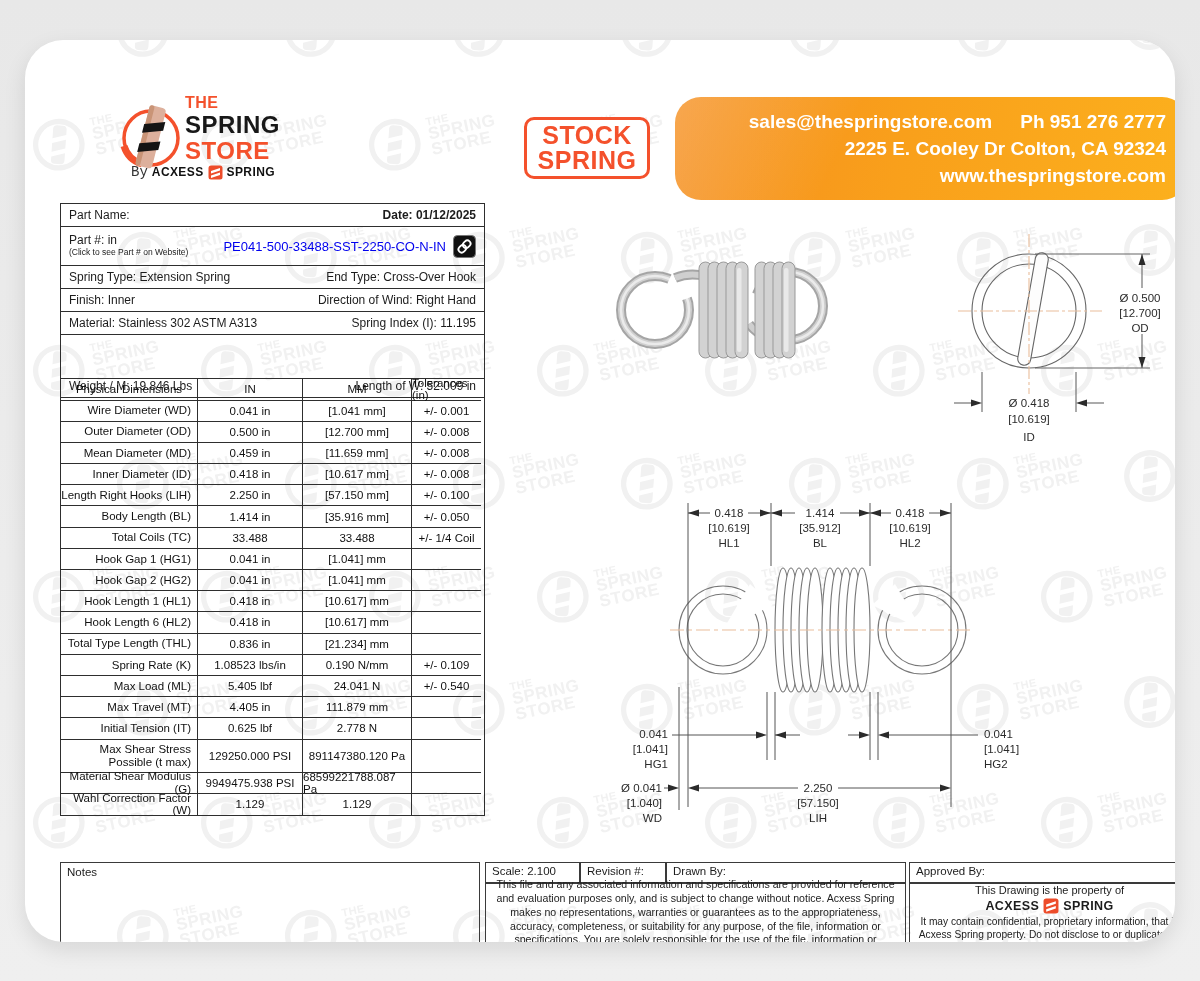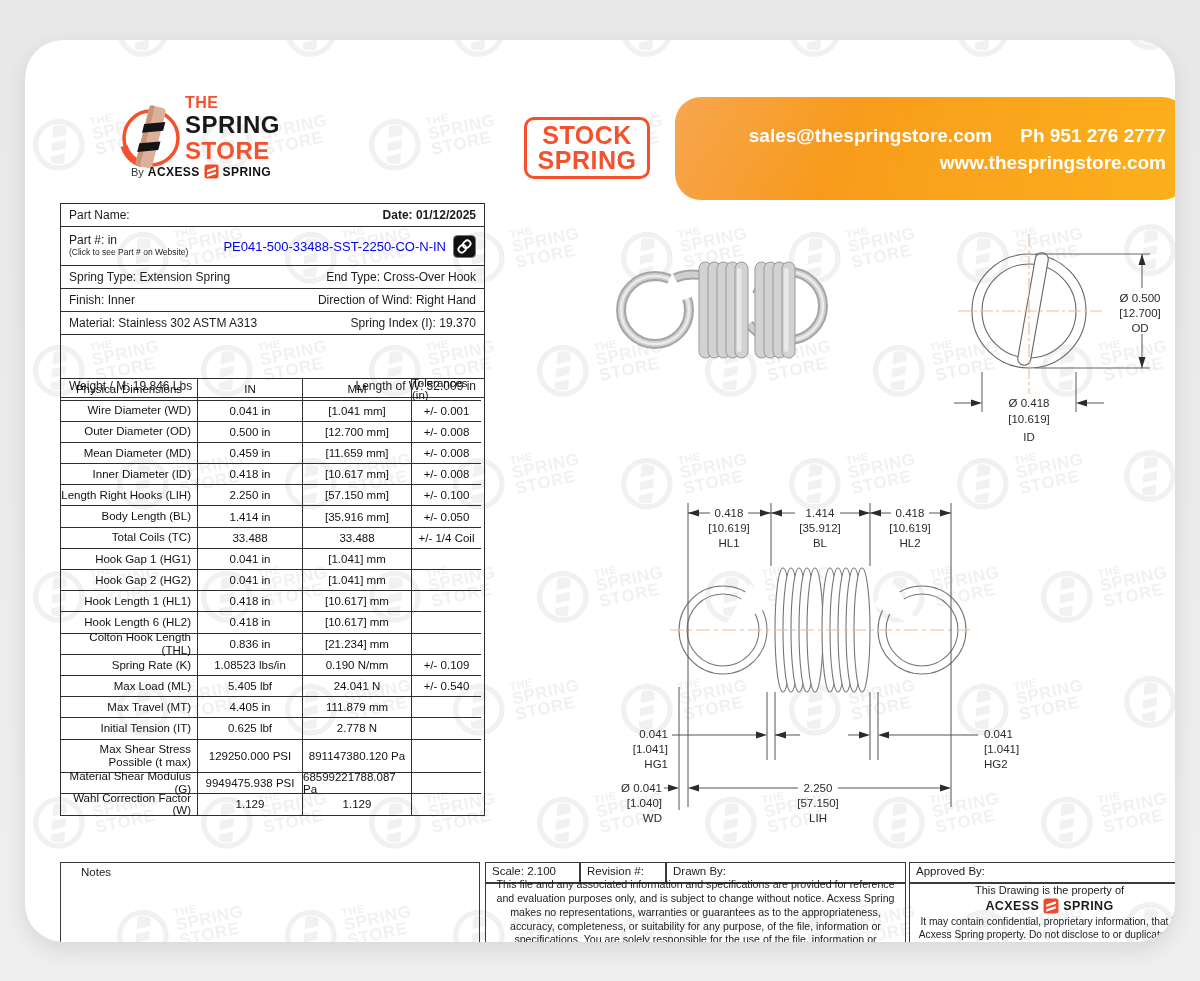--- a/index.html
+++ b/index.html
@@ -16,21 +16,21 @@
   .wm-l1{font-size:11px;}
   .wm-l2,.wm-l3{font-size:17px;}
   .content{position:absolute;inset:0;z-index:1;}
   
   .logo-icon{position:absolute;left:92px;top:58px;}
   .logo-text{position:absolute;left:160px;top:55px;line-height:1;}
   .logo-the{color:#f4512c;font-weight:800;font-size:16px;letter-spacing:.5px;}
   .logo-spring{color:#181818;font-weight:800;font-size:24px;letter-spacing:.5px;margin-top:2px;}
   .logo-store{color:#f4512c;font-weight:800;font-size:24px;letter-spacing:.5px;margin-top:2px;}
   .byline{position:absolute;left:106px;top:124px;display:flex;align-items:center;gap:4px;font-size:12px;}
-  .by-by{font-size:11px;color:#333;}
+  .by-by{font-size:14px;color:#333;font-family:Liberation Mono, monospace;}
   .by-b{font-weight:800;color:#111;letter-spacing:.4px;}
   .tagline{position:absolute;left:300px;top:76px;width:180px;text-align:center;color:#f4512c;font-weight:800;line-height:1.05;}
   .tag1{font-size:23px;}
   .tag2{font-size:26px;letter-spacing:.3px;}
   .badge{position:absolute;left:499px;top:77px;width:120px;height:56px;border:3px solid #f4512c;border-radius:10px;
          display:flex;flex-direction:column;align-items:center;justify-content:center;color:#f4512c;font-weight:800;
          font-size:25px;line-height:1.02;letter-spacing:.5px;background:#fff;}
   .pill{position:absolute;left:650px;top:57px;width:513px;height:103px;border-radius:26px;
         background:linear-gradient(115deg,rgba(255,255,255,.22) 0%,rgba(255,255,255,0) 34%),
                    linear-gradient(100deg,#f58e1e,#f9a01b 45%,#fcb01d);
@@ -58,21 +58,21 @@
   .dcell.c3,.hcell.c3{border-right:none;}
   .dcell.lastrow{border-bottom:none;}
   .dcell.tall{height:33px;}
   .hcell{border-right:1.3px solid #2e2e2e;border-bottom:1.3px solid #2e2e2e;font-size:11.5px;height:21.5px;
          display:flex;align-items:center;justify-content:center;box-sizing:border-box;color:#111;}
   
   .svg-abs{position:absolute;}
   svg text{font-family:"Liberation Sans","DejaVu Sans",sans-serif;font-size:11.5px;fill:#2b2b2b;}
   
   .fbox{position:absolute;border:1.4px solid #3a3a3a;box-sizing:border-box;background:transparent;font-size:11.5px;}
-  .notes{left:35px;top:822px;width:420px;height:94px;padding:3px 20px;}
+  .notes{left:35px;top:822px;width:420px;height:94px;padding:3px 6px;}
   .cell-scale{left:460px;top:822px;width:95px;height:21px;padding:2px 6px;}
   .cell-rev{left:555px;top:822px;width:86px;height:21px;padding:2px 6px;}
   .cell-drawn{left:641px;top:822px;width:240px;height:21px;padding:2px 6px;}
   .cell-appr{left:884px;top:822px;width:281px;height:21px;padding:2px 6px;}
   .disclaimer{left:460px;top:843px;width:421px;height:73px;display:flex;align-items:center;justify-content:center;
               padding:4px 10px;text-align:center;font-size:10.6px;line-height:1.3;color:#222;}
   .property{left:884px;top:843px;width:281px;height:73px;display:flex;flex-direction:column;align-items:center;
             justify-content:center;gap:2px;text-align:center;padding:3px 8px;}
   .prop-title{font-size:11px;}
   .prop-brand{display:flex;align-items:center;gap:4px;font-weight:800;font-size:12.5px;letter-spacing:.4px;}
@@ -1185,20 +1185,21 @@
       <div class="badge">
         <div>STOCK</div>
         <div>SPRING</div>
       </div>
 
       <div class="pill">
         <div class="pill-l1">
           <span>sales@thespringstore.com</span>
           <span>Ph 951 276 2777</span>
         </div>
+        <div>2225 E. Cooley Dr Colton, CA 92324</div>
         <div class="pill-web"><span>www.</span><b>thespringstore</b><span>.com</span></div>
       </div>
 
       <div class="info">
         <div class="irow">
           <span>Part Name:</span>
           <span class="bold">Date: 01/12/2025</span>
         </div>
         <div class="irow tall2">
           <span class="part-left">
@@ -1219,21 +1220,21 @@
         <div class="irow">
           <span>Spring Type: Extension Spring</span>
           <span>End Type: Cross-Over Hook</span>
         </div>
         <div class="irow">
           <span>Finish: Inner</span>
           <span>Direction of Wind: Right Hand</span>
         </div>
         <div class="irow">
           <span>Material: Stainless 302 ASTM A313</span>
-          <span>Spring Index (I): 19.370</span>
+          <span>Spring Index (I): 11.195</span>
         </div>
         <div class="irow">
           <span>Weight / M: 19.846 Lbs</span>
           <span>Length of W: 52.009 in</span>
         </div>
       </div>
 
       <div id="dim-table">
         <div class="hcell c0">Physical Dimensions</div>
         <div class="hcell c1">IN</div>
@@ -1276,21 +1277,21 @@
           <div class="dcell c2">[1.041] mm</div>
           <div class="dcell c3"></div>
           <div class="dcell c0">Hook Length 1 (HL1)</div>
           <div class="dcell c1">0.418 in</div>
           <div class="dcell c2">[10.617] mm</div>
           <div class="dcell c3"></div>
           <div class="dcell c0">Hook Length 6 (HL2)</div>
           <div class="dcell c1">0.418 in</div>
           <div class="dcell c2">[10.617] mm</div>
           <div class="dcell c3"></div>
-          <div class="dcell c0">Colton Hook Length (THL)</div>
+          <div class="dcell c0">Total Type Length (THL)</div>
           <div class="dcell c1">0.836 in</div>
           <div class="dcell c2">[21.234] mm</div>
           <div class="dcell c3"></div>
           <div class="dcell c0">Spring Rate (K)</div>
           <div class="dcell c1">1.08523 lbs/in</div>
           <div class="dcell c2">0.190 N/mm</div>
           <div class="dcell c3">+/- 0.109</div>
           <div class="dcell c0">Max Load (ML)</div>
           <div class="dcell c1">5.405 lbf</div>
           <div class="dcell c2">24.041 N</div>

